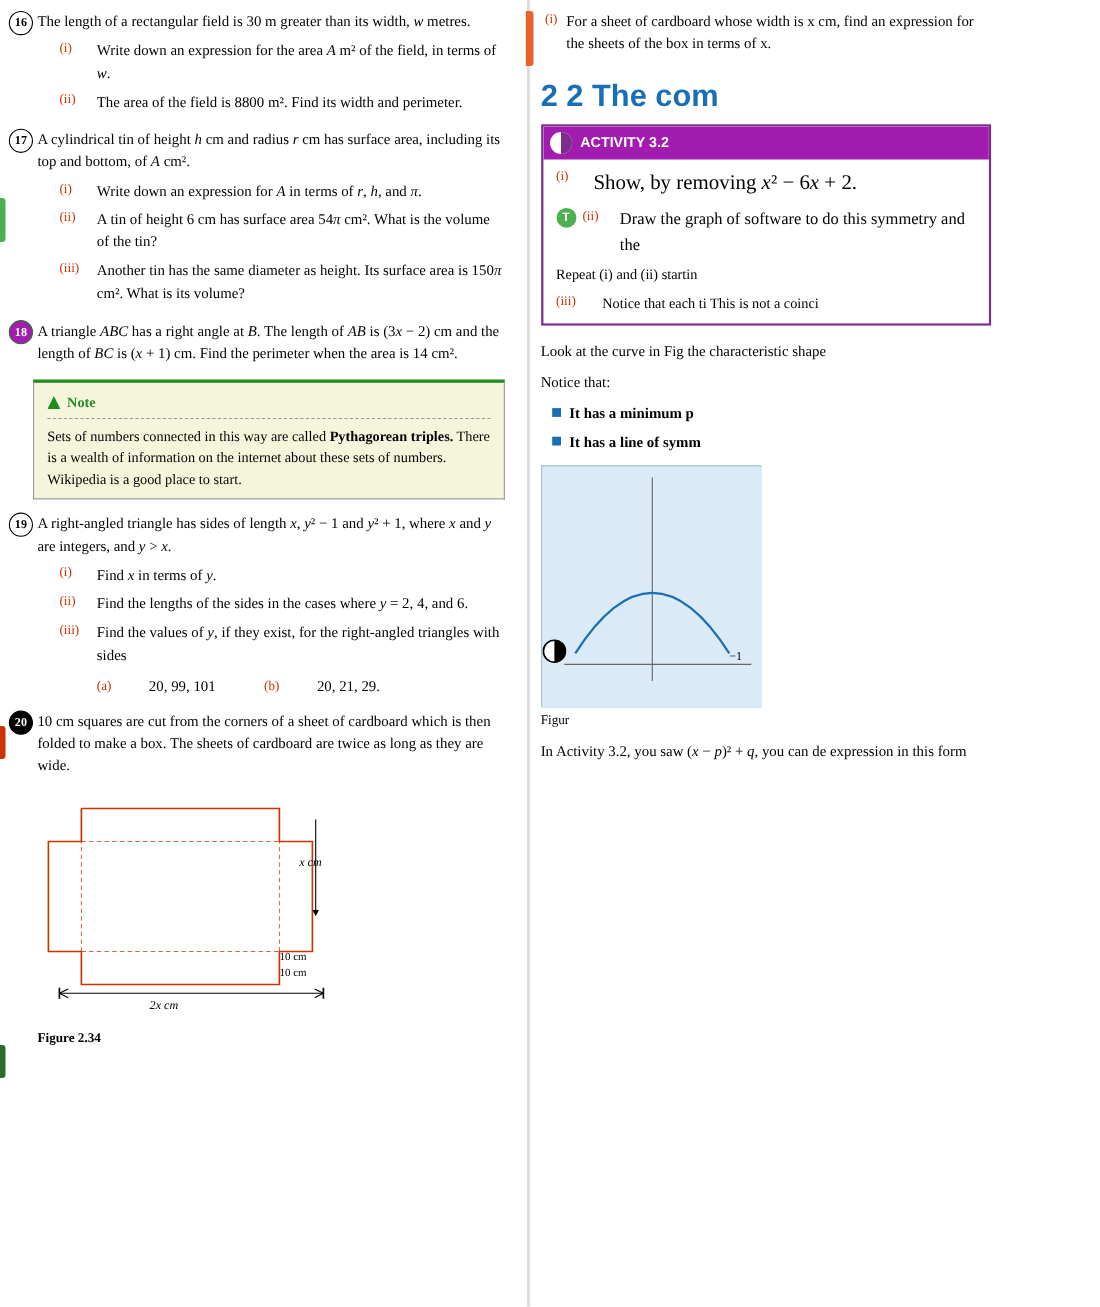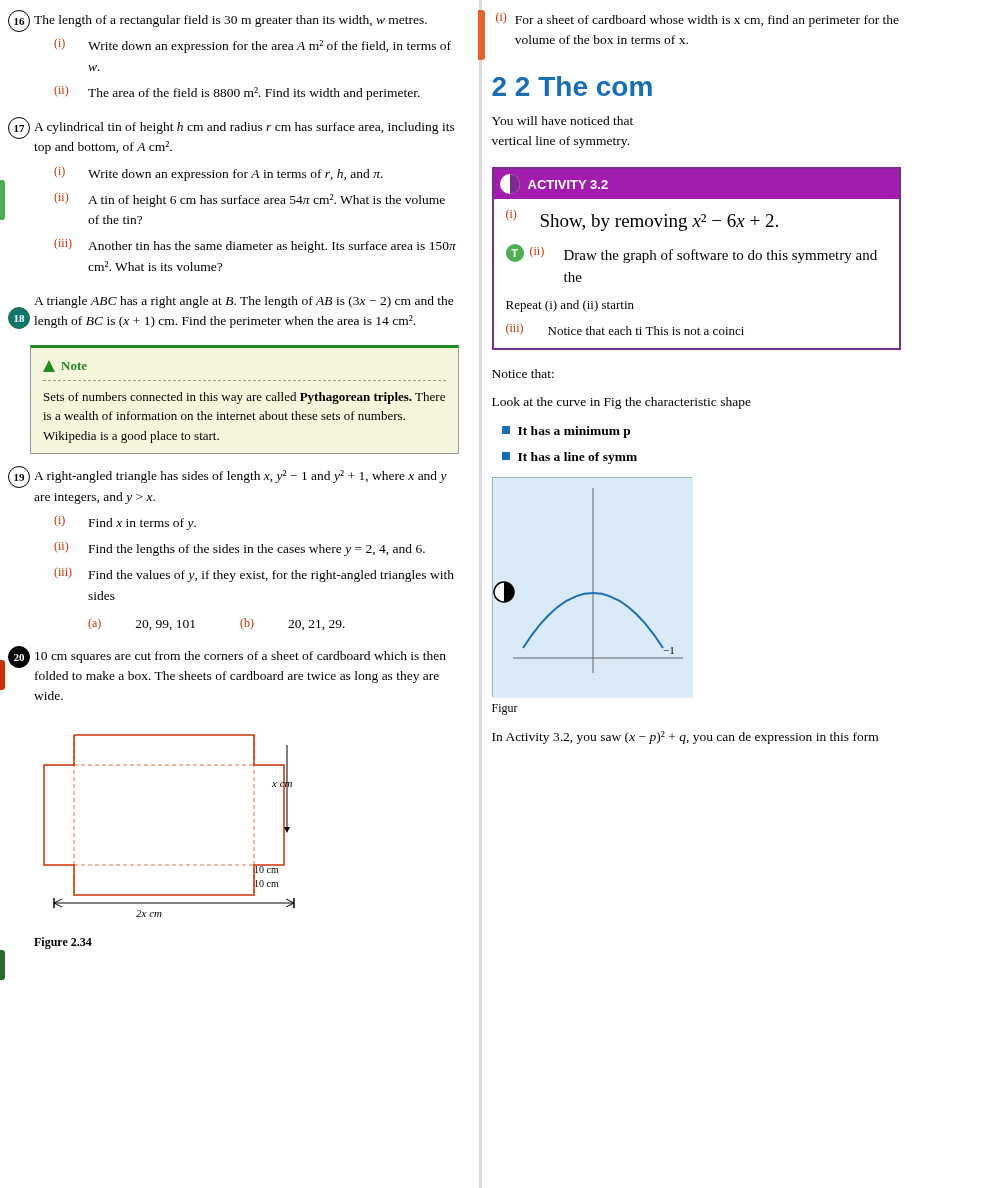--- a/index.html
+++ b/index.html
@@ -208,21 +208,21 @@
           <span class="sub-content">A tin of height 6 cm has surface area 54<span class="italic">π</span> cm². What is the volume of the tin?</span>
         </div>
         <div class="sub-part">
           <span class="sub-label">(iii)</span>
           <span class="sub-content">Another tin has the same diameter as height. Its surface area is 150<span class="italic">π</span> cm². What is its volume?</span>
         </div>
       </div>
     </div>
 
     <div class="problem-block" style="padding-left:4px;">
-      <div class="problem-number" style="left:-22px; top:16px; background:#0f766e; color:#fff; border-color:#2d6b2d;">18</div>
+      <div class="problem-number" style="left:-22px; top:0; background:#a21caf; color:#fff; border-color:#2d6b2d;">18</div>
       <div class="problem-text">
         A triangle <span class="italic">ABC</span> has a right angle at <span class="italic">B</span>. The length of <span class="italic">AB</span> is (3<span class="italic">x</span> − 2) cm and the length of <span class="italic">BC</span> is (<span class="italic">x</span> + 1) cm. Find the perimeter when the area is 14 cm².
       </div>
     </div>
 
     <div class="note-box">
       <div class="note-title">Note</div>
       <div class="note-dashed"></div>
       <div>
         Sets of numbers connected in this way are called <strong>Pythagorean triples.</strong> There is a wealth of information on the internet about these sets of numbers. Wikipedia is a good place to start.
@@ -311,31 +311,27 @@
   </div>
 
   <div style="width:2px; background:#ddd;"></div>
 
   <div class="right-col">
 
     <div style="position:absolute; left:-4px; top:10px; width:7px; height:50px; background:#e8622a; border-radius:0 3px 3px 0;"></div>
 
     <div style="display:flex; gap:8px; margin-bottom:16px; padding-left:4px;">
       <span style="color:#cc3300; font-size:12px;">(i)</span>
-      <span style="font-size:13.5px; line-height:1.5;">For a sheet of cardboard whose width is x cm, find an perimeter for the volume of the box in terms of x.</span>
+      <span style="font-size:13.5px; line-height:1.5;">For a sheet of cardboard whose width is x cm, find an expression for the sheets of the box in terms of x.</span>
     </div>
 
     <div class="chapter-heading">
       <span>2</span> <span>2 The com</span>
     </div>
 
-    <div class="chapter-intro">
-      You will have noticed that<br>
-      vertical line of symmetry.
-    </div>
 
     <div class="activity-box">
 
       <div style="display:flex; align-items:center; background:#a21caf; padding:5px 10px 5px 6px;">
         <div style="position:relative; width:20px; height:20px; margin-right:8px;">
           <div style="width:20px; height:20px; border-radius:50%; background:#fff; position:absolute;"></div>
           <div style="width:10px; height:20px; background:#7b2d8b; position:absolute; right:0; border-radius:0 10px 10px 0;"></div>
         </div>
         <span style="color:#fff; font-weight:bold; font-family:Arial,sans-serif; font-size:13px;">ACTIVITY 3.2</span>
       </div>
@@ -362,24 +358,24 @@
         </div>
 
         <div style="display:flex; gap:6px;">
           <span style="color:#cc3300; font-size:12px; min-width:36px;">(iii)</span>
           <span style="font-size:13px; line-height:1.5;">Notice that each ti This is not a coinci</span>
         </div>
       </div>
     </div>
 
     <div class="notice-text">
+      Look at the curve in Fig the characteristic shape
+    </div>
+    <div class="notice-text">
       Notice that:
-    </div>
-    <div class="notice-text">
-      Look at the curve in Fig the characteristic shape
     </div>
 
     <div class="bullet-list">
       <div class="bullet-item">
         <div class="bullet-square"></div>
         <span>It has a minimum p</span>
       </div>
       <div class="bullet-item">
         <div class="bullet-square"></div>
         <span>It has a line of symm</span>

